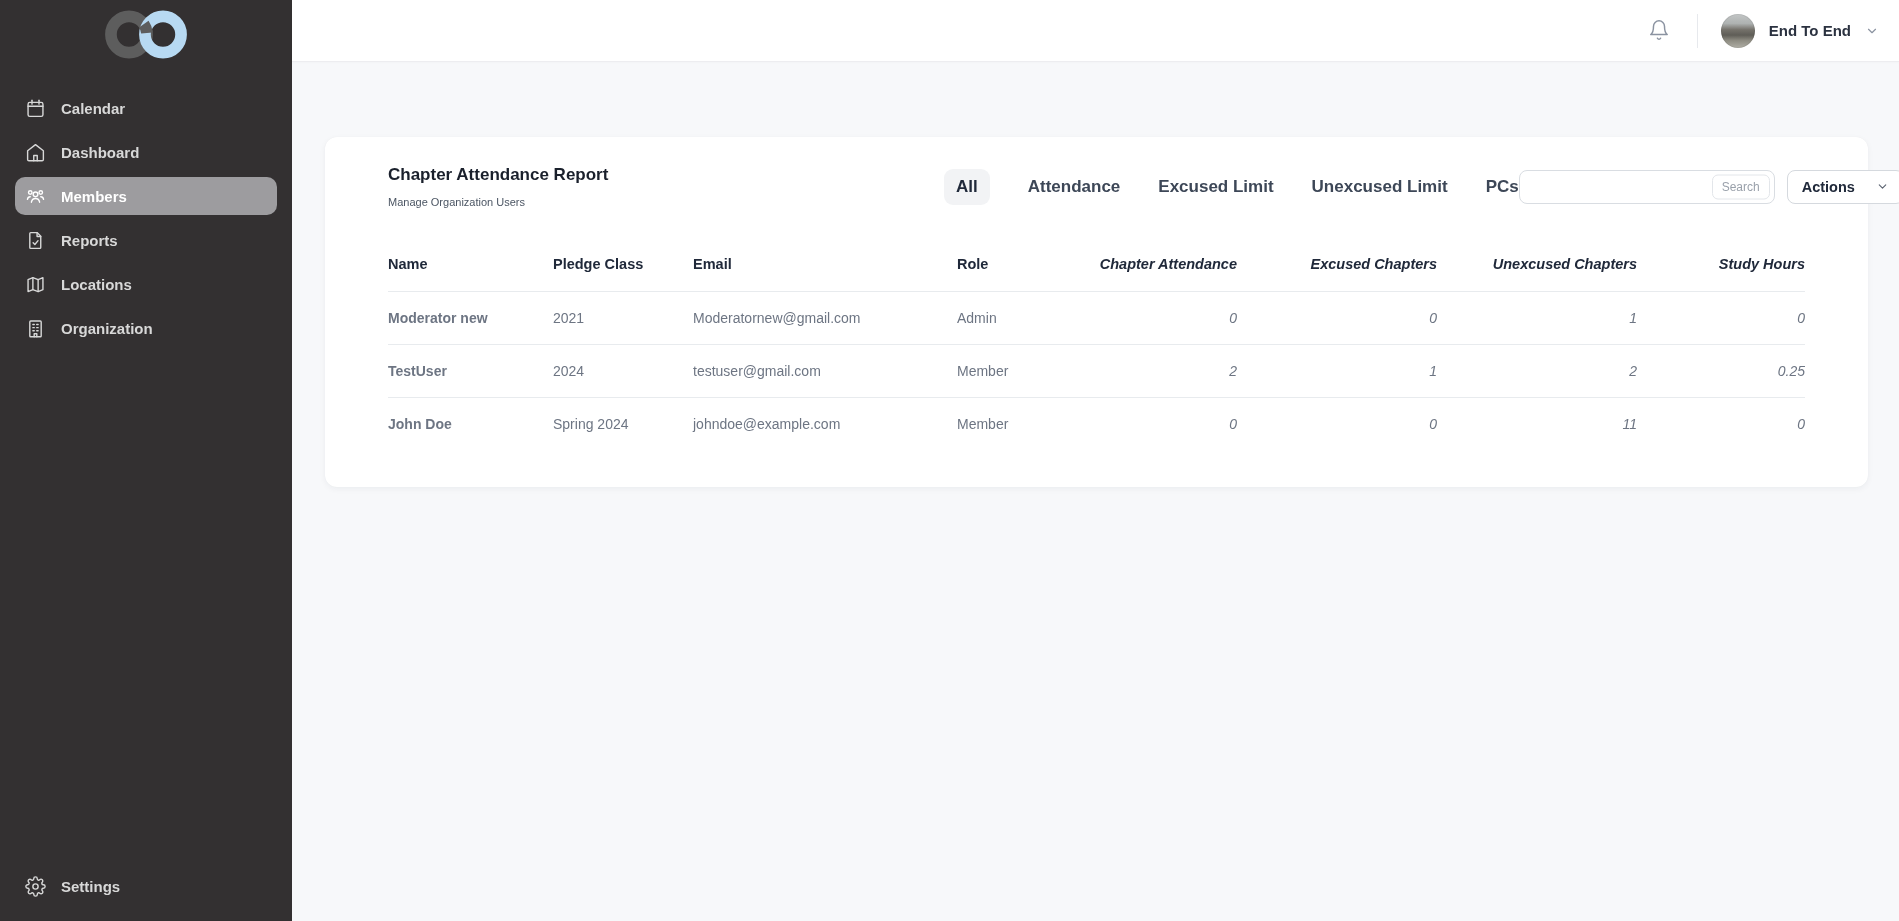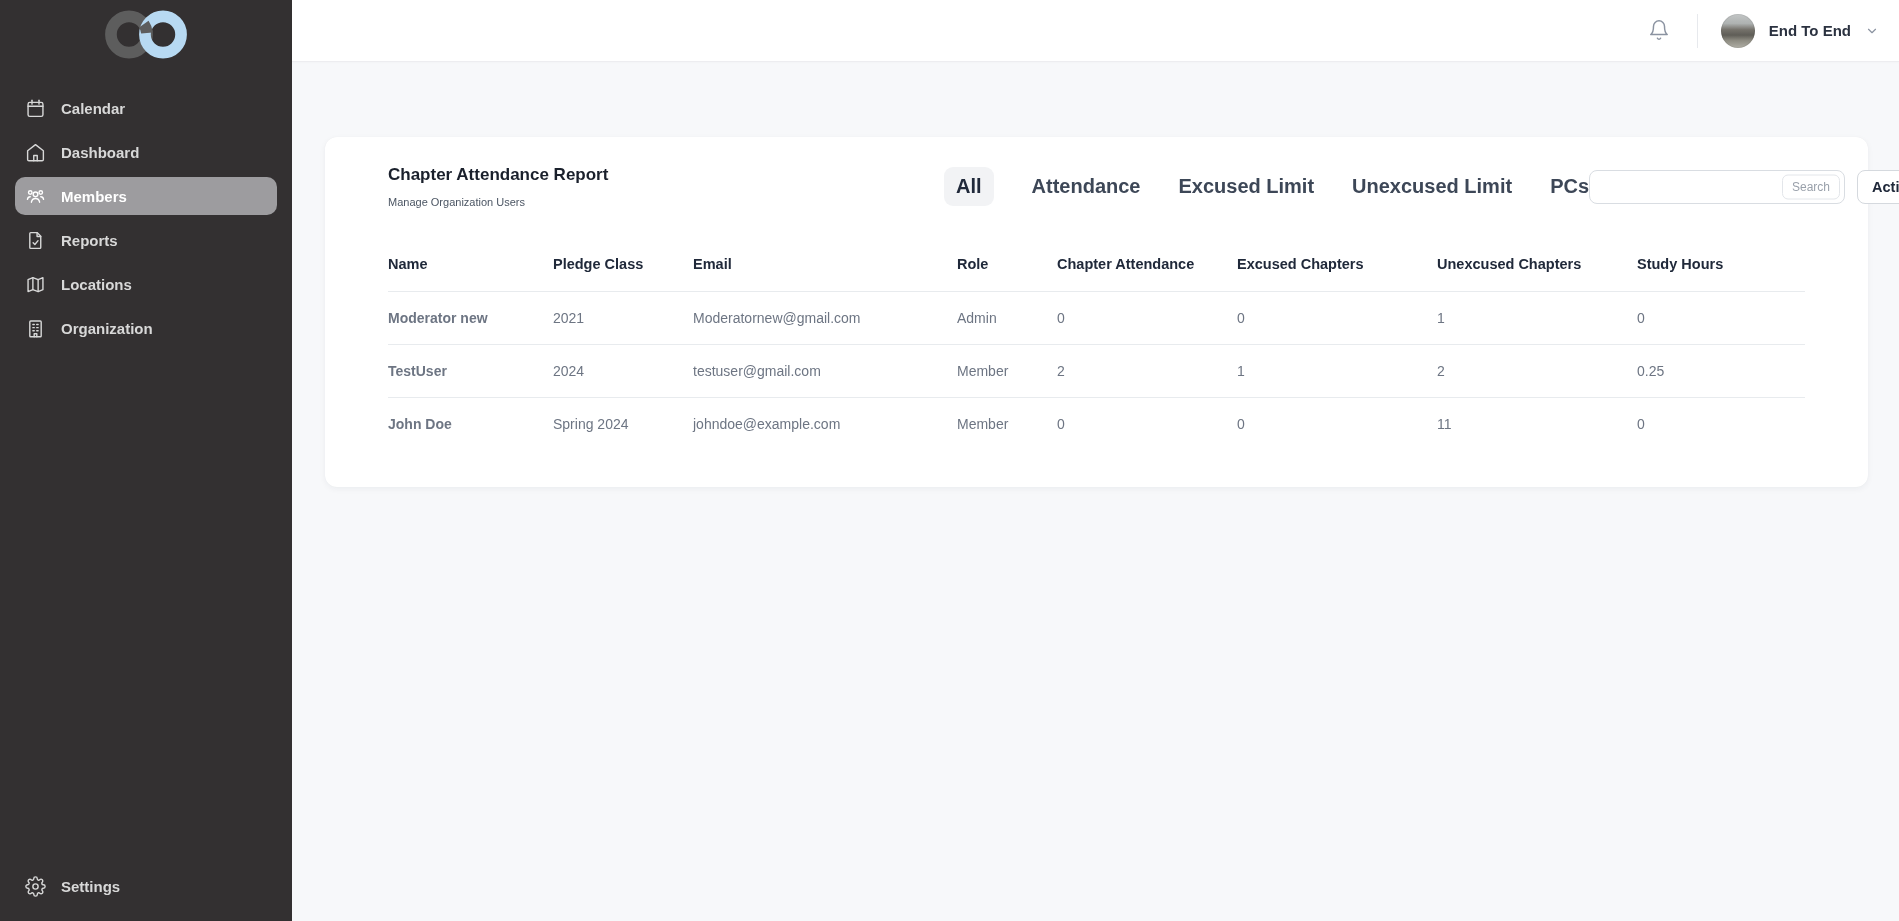--- a/index.html
+++ b/index.html
@@ -52,21 +52,21 @@
   
   .content{flex:1;padding:75px 31px 0 33px;}
   .card{background:#fff;border-radius:12px;width:1543px;
     box-shadow:0 2px 6px rgba(25,35,50,.05),0 0 1px rgba(0,0,0,.05);
     padding:28px 63px 36px;}
   .card-header{display:flex;align-items:center;}
   .title-block{flex:0 0 556px;}
   .card-title{margin:0;font-size:17px;font-weight:700;color:var(--text-dark);}
   .card-subtitle{margin:11px 0 0;font-size:11px;color:#4b5563;}
   .tabs{display:flex;align-items:center;gap:38px;}
-  .tab{font-size:20px;font-weight:600;color:#3d4757;padding:8px 0;cursor:pointer;white-space:nowrap;}
+  .tab{font-size:17px;font-weight:600;color:#3d4757;padding:8px 0;cursor:pointer;white-space:nowrap;}
   .tab.active{background:#f2f3f5;border-radius:9px;padding:8px 12px;color:#20293a;}
   .controls{margin-left:auto;display:flex;align-items:center;gap:12px;}
   .search-box{position:relative;width:256px;height:34px;}
   .search-input{width:100%;height:100%;border:1px solid #d9dde2;border-radius:8px;
     padding:0 62px 0 12px;font-size:14px;color:#333;outline:none;font-family:inherit;}
   .search-btn{position:absolute;right:5px;top:50%;transform:translateY(-50%);height:25px;
     padding:0 9px;font-size:12px;color:#9aa1ab;background:#fff;border:1px solid #e3e6ea;
     border-radius:6px;cursor:pointer;font-family:inherit;}
   .actions-btn{height:34px;padding:0 14px;display:flex;align-items:center;gap:21px;background:#fff;
     border:1px solid #d5d9de;border-radius:8px;font-size:14.5px;font-weight:700;color:#20293a;
@@ -74,21 +74,21 @@
   .actions-btn svg{width:13px;height:13px;stroke:#5b6370;fill:none;stroke-width:2;
     stroke-linecap:round;stroke-linejoin:round;}
 
   
   .report-table{width:100%;border-collapse:collapse;margin-top:48px;table-layout:fixed;}
   .report-table th{text-align:left;font-size:14.5px;font-weight:700;color:#20293a;
     padding:0 0 19px;border-bottom:1px solid #e8ebee;}
   .report-table td{font-size:14px;color:var(--text-gray);height:53px;padding:0;
     border-bottom:1px solid #e8ebee;}
   .report-table tr:last-child td{border-bottom:none;}
-  .report-table .center{text-align:left;}
+  .report-table .center{text-align:right;font-style:italic;}
   .cell-name{font-weight:700;color:var(--text-dark);font-size:14.5px;}
   .alert{color:var(--alert-red);}
 </style>
 </head>
 <body>
 
 <div class="app">
 
   <aside class="sidebar">
     <div class="logo-wrap">

